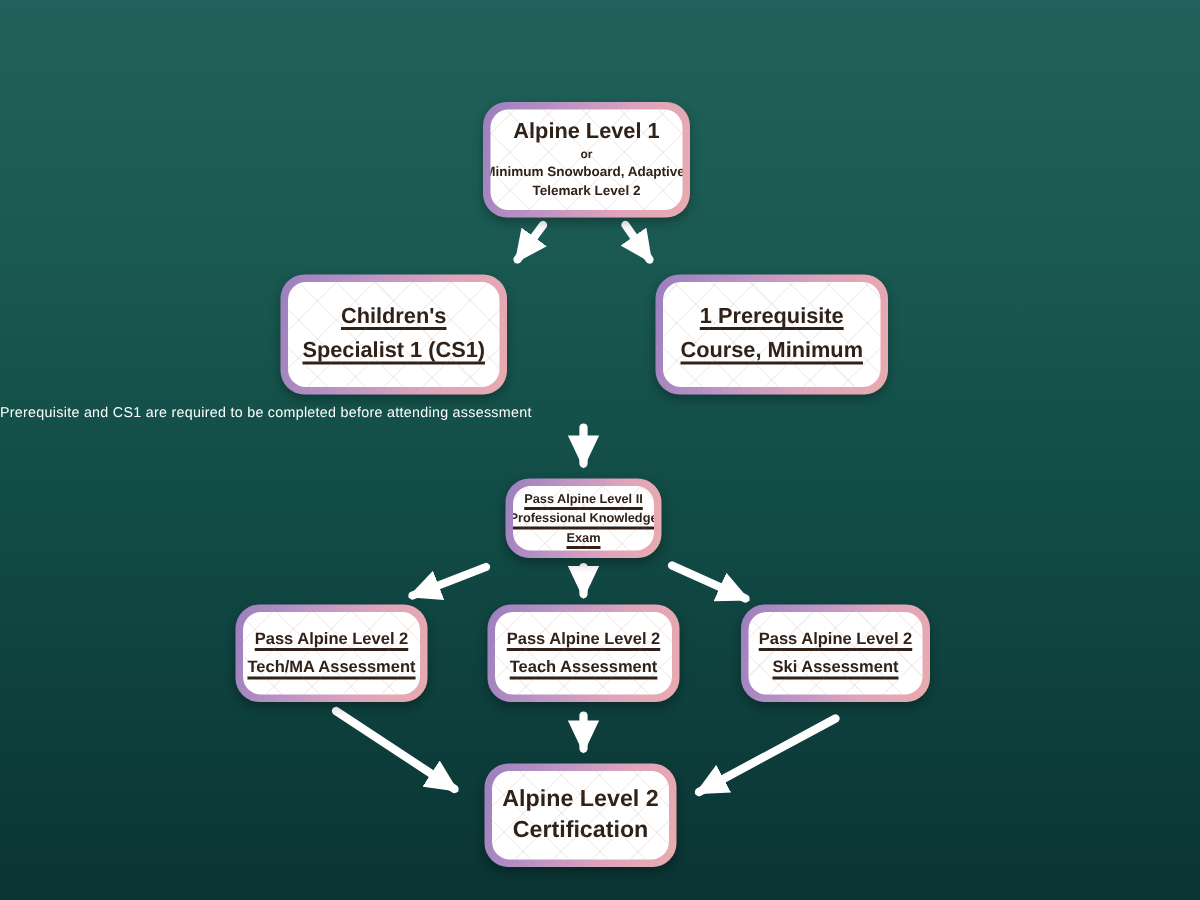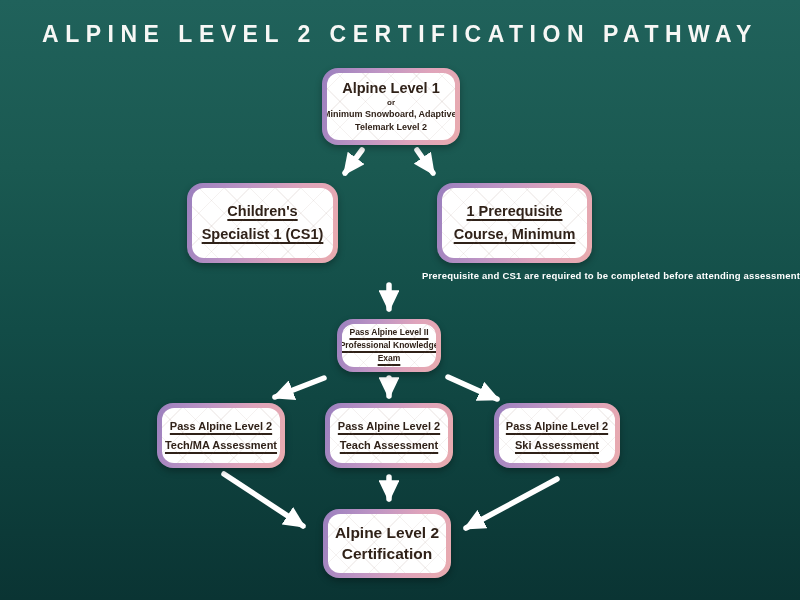--- a/index.html
+++ b/index.html
@@ -65,43 +65,42 @@
   .node-level1 .t-or   { font-size: 8px;    font-weight: 700; margin-bottom: 1px; }
   .node-level1 .t-alt  { font-size: 9px;    font-weight: 700; line-height: 1.35; white-space: nowrap; }
   .node-cs1    { left: 187px; top: 183px; width: 151px; height: 80px; }
   .node-prereq { left: 437px; top: 183px; width: 155px; height: 80px; }
   .node-cs1 .line, .node-prereq .line { font-size: 14.5px; font-weight: 700; line-height: 1.6; white-space: nowrap; }
   .note {
     position: absolute;
     top: 270px;
     left: 0;
     width: 800px;
-    text-align: right;
+    text-align: left;
     color: #ffffff;
     font-size: 9.5px;
-    font-weight: 700;
+    font-weight: 400;
     letter-spacing: 0.2px;
   }
   .node-exam { left: 337px; top: 319px; width: 104px; height: 53px; }
   .node-exam .line { font-size: 8.5px; font-weight: 700; line-height: 1.55; white-space: nowrap; }
   .node-tech  { left: 157px; top: 403px; width: 128px; height: 65px; }
   .node-teach { left: 325px; top: 403px; width: 128px; height: 65px; }
   .node-ski   { left: 494px; top: 403px; width: 126px; height: 65px; }
   .node-tech .line, .node-teach .line, .node-ski .line {
     font-size: 11px; font-weight: 700; line-height: 1.65; white-space: nowrap;
   }
   .node-cert { left: 323px; top: 509px; width: 128px; height: 69px; }
   .node-cert .line { font-size: 15.5px; font-weight: 700; line-height: 1.35; white-space: nowrap; }
 </style>
 </head>
 <body>
 
 <div class="canvas">
 
-  <h1 class="title">ALPINE LEVEL 2 CERTIFICATION PATHWAY</h1>
 
   <svg class="arrows" viewBox="0 0 800 600" xmlns="http://www.w3.org/2000/svg">
     <defs>
       <marker id="ah" markerUnits="strokeWidth" markerWidth="4.2" markerHeight="3.8" refX="3.4" refY="1.9" orient="auto">
         <path d="M0,0 L4.0,1.9 L0,3.8 Z" fill="#ffffff"></path>
       </marker>
     </defs>
     <g stroke="#ffffff" stroke-width="5.5" stroke-linecap="round" fill="none">
       <path d="M362,150 L345,173" marker-end="url(#ah)"></path>
       <path d="M417,150 L433,173" marker-end="url(#ah)"></path>

